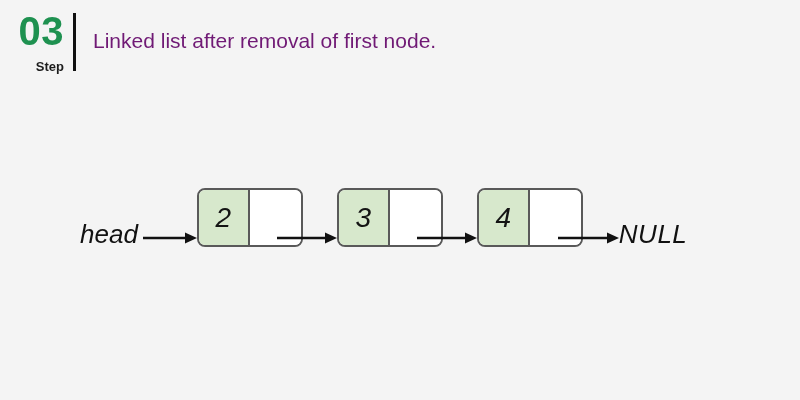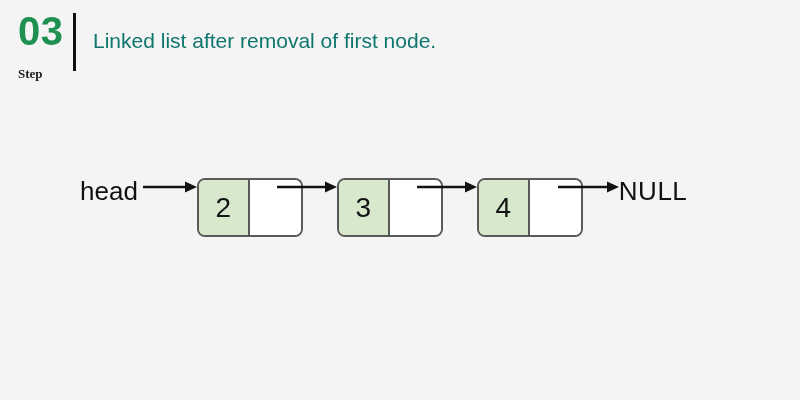--- a/index.html
+++ b/index.html
@@ -17,45 +17,45 @@
     font-family: "Liberation Sans", sans-serif;
     position: relative;
     overflow: hidden;
   }
 
   
   .header {
     position: absolute; top: 12px; left: 18px;
     display: flex; align-items: flex-start;
   }
-  .step-badge { text-align: left; min-width: 46px; }
+  .step-badge { text-align: right; min-width: 46px; }
   .step-number {
     color: var(--accent);
     font-size: 40px; font-weight: 800; line-height: 0.95;
     letter-spacing: 0.5px;
   }
   .step-label {
     color: #1c1c1c; font-size: 13px; font-weight: 700;
-    margin-top: 16px;
-    font-family: Liberation Serif, serif;
+    margin-top: 9px;
   }
   .header-divider {
     width: 3px; height: 58px; background: #101010;
     margin-left: 9px; margin-top: 1px;
   }
   .page-title {
     margin-left: 17px; margin-top: 17px;
-    font-size: 21px; color: #0f766e;
+    font-size: 21px; color: #701a75;
   }
 
   
   .diagram {
-    position: absolute; left: 80px; top: 178px; height: 59px;
-    display: flex; align-items: flex-start;
+    position: absolute; left: 80px; top: 188px; height: 59px;
+    display: flex; align-items: flex-end;
     color: #111;
+    font-style: italic;
   }
   .diagram > * { flex-shrink: 0; }
   .head-label, .null-label {
     font-size: 26px; color: #111; line-height: 1;
   }
   .head-label { margin-right: 5px; }
   .null-label { letter-spacing: 0.5px; }
   .arrow-svg { display: block; }
   .arrow-into-node { margin-left: -26px; }
   .arrow-to-null  { margin-left: -25px; }

